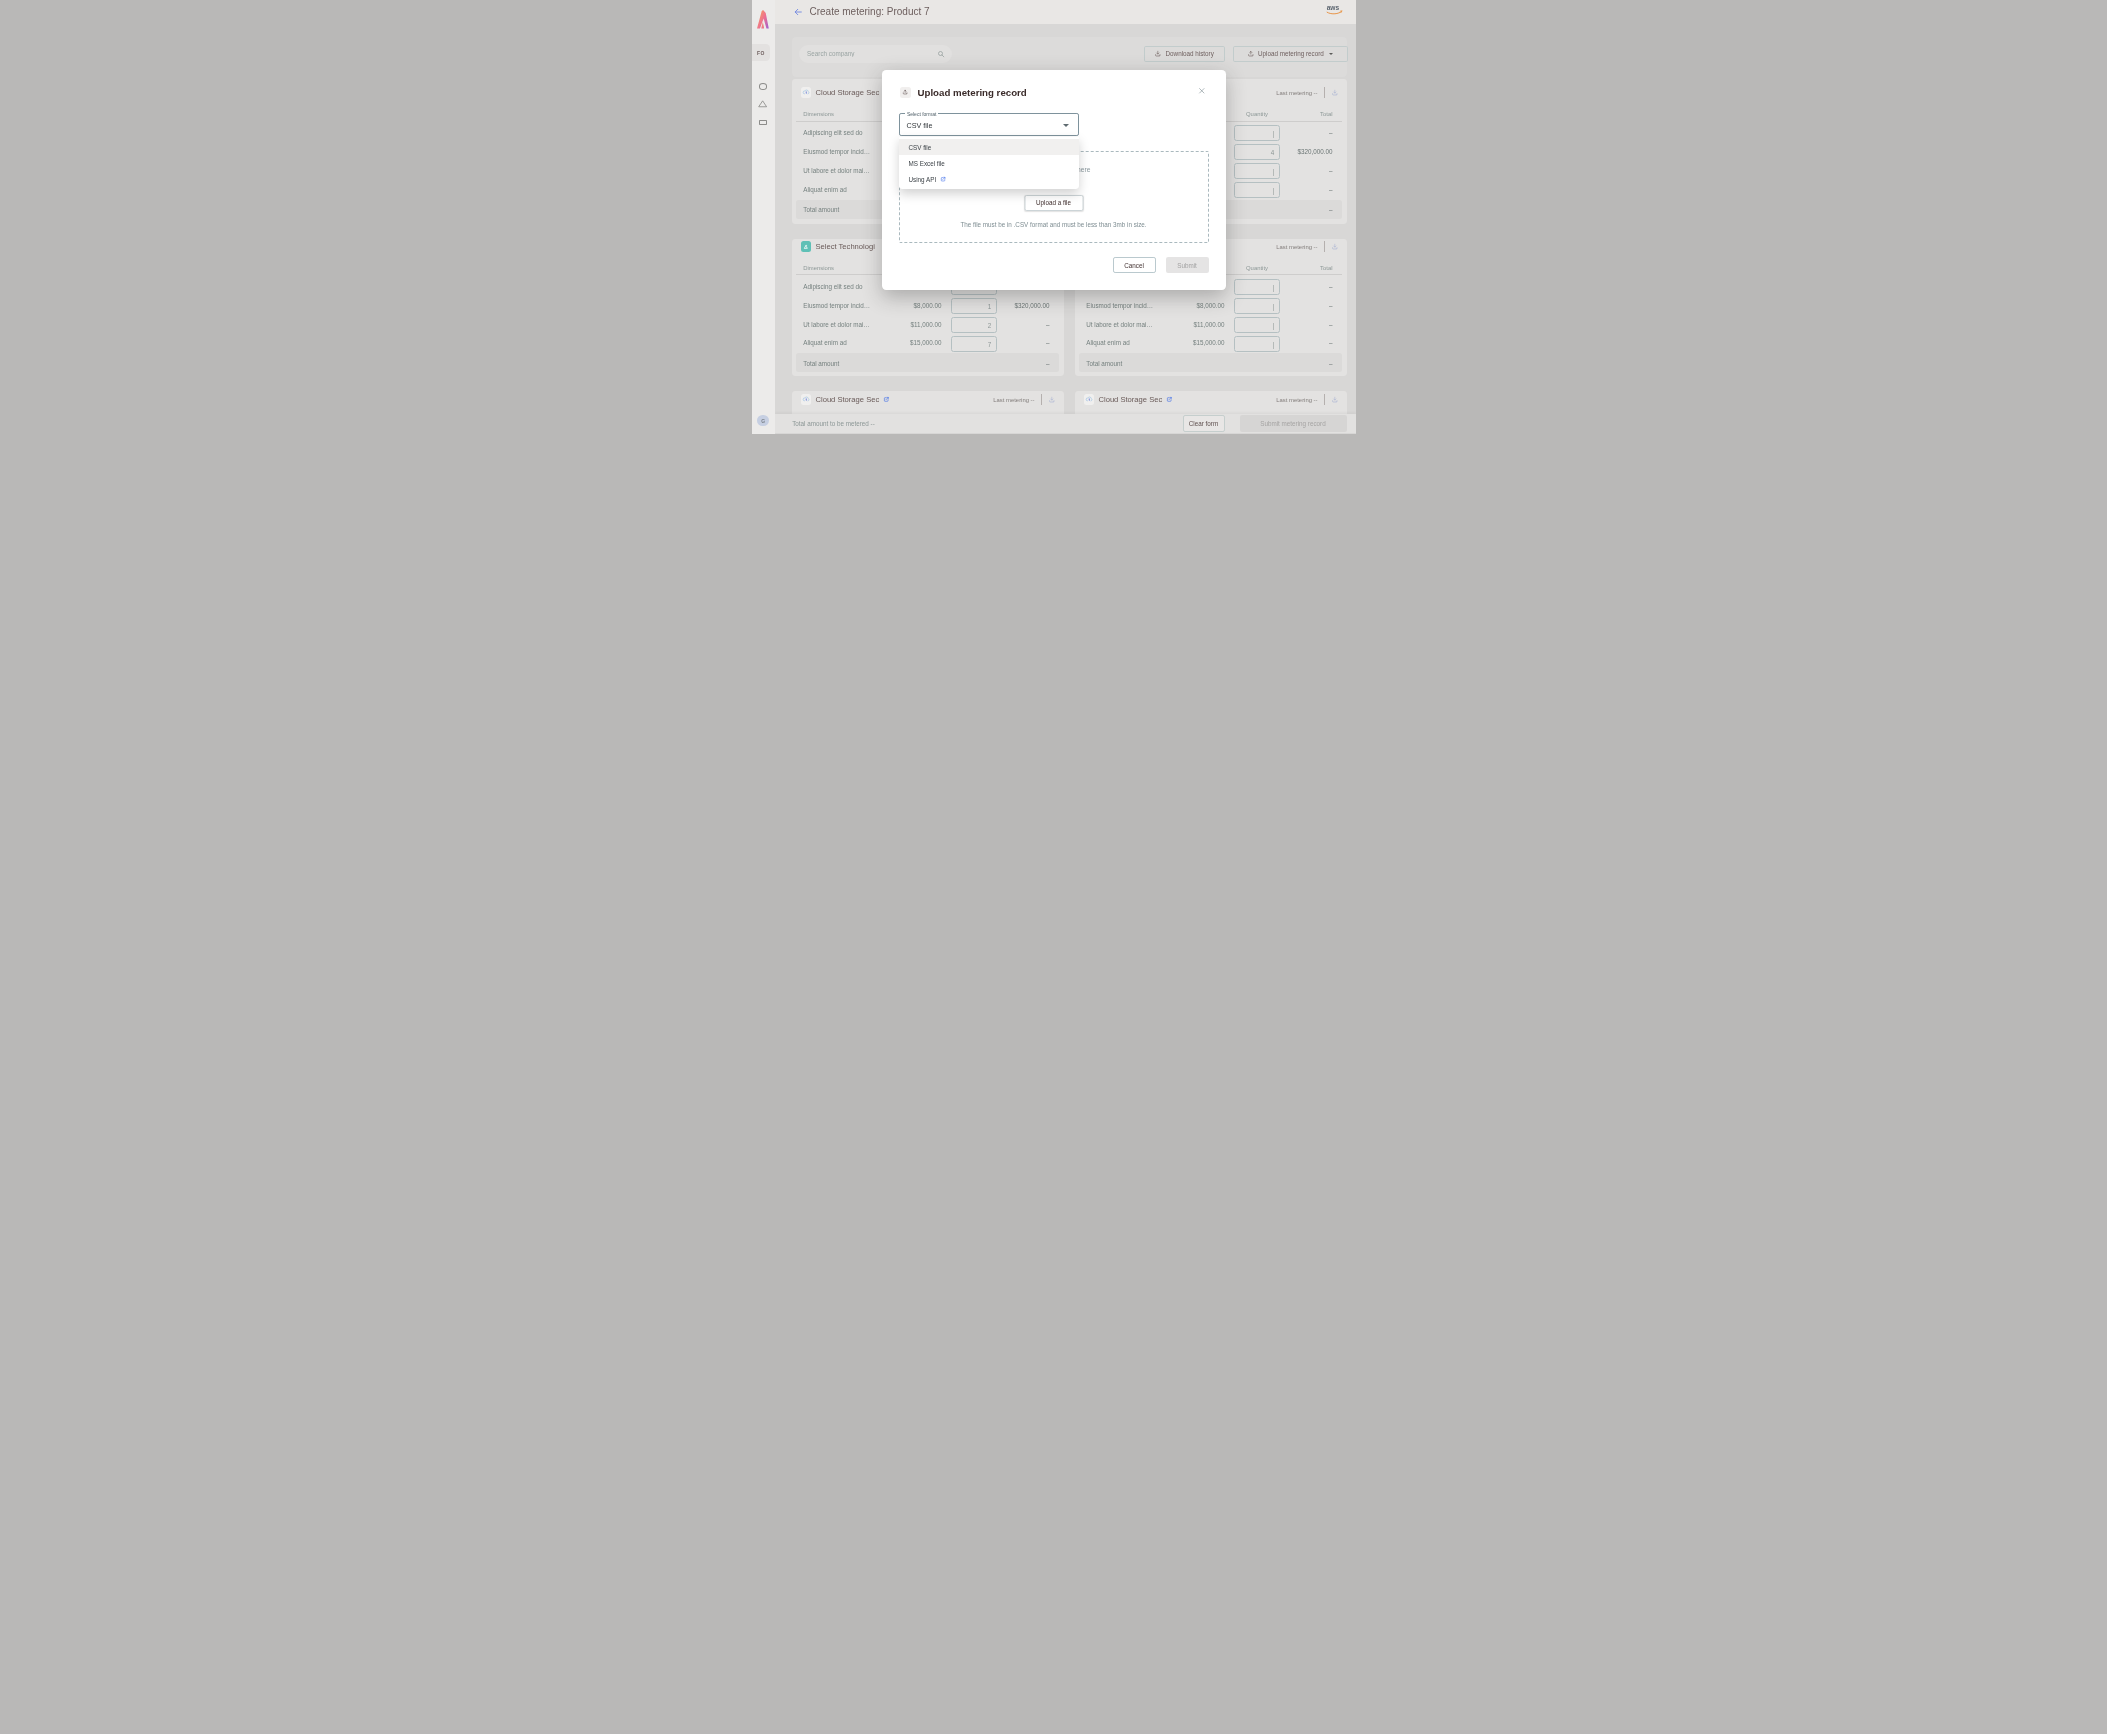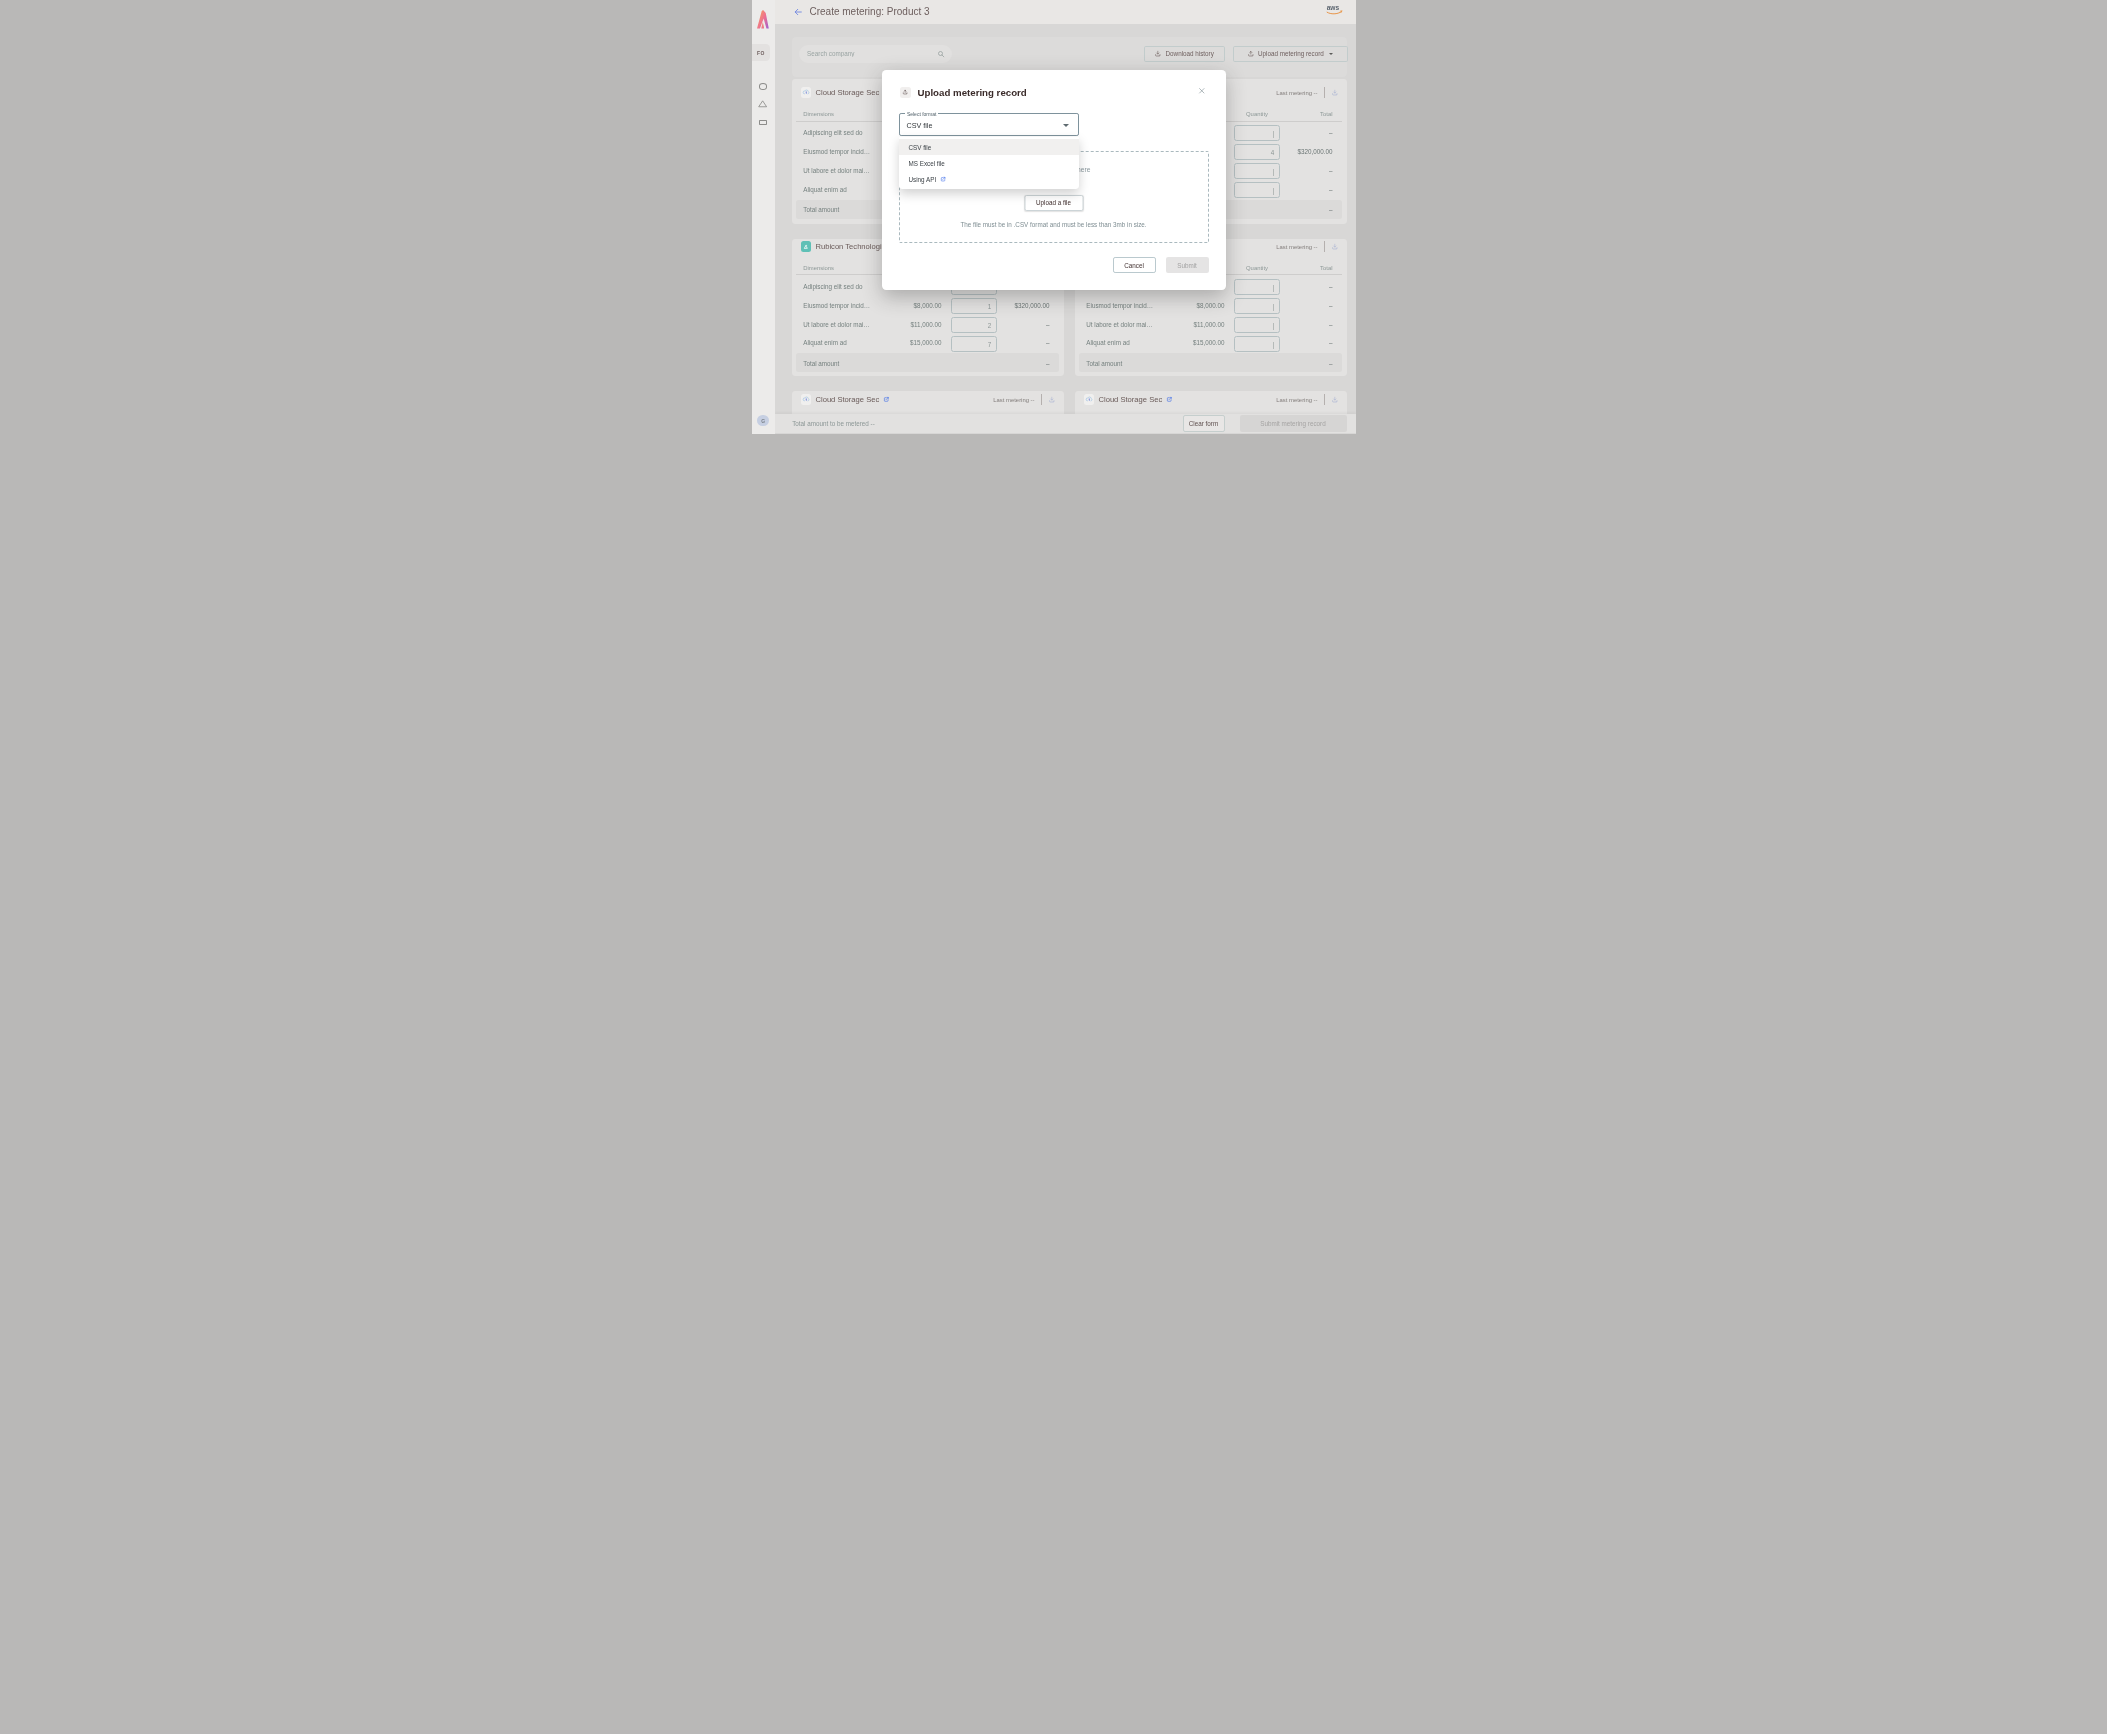--- a/index.html
+++ b/index.html
@@ -121,21 +121,21 @@
     </div>
     <div class="avatar">G</div>
   </div>
 
   <div class="header">
     <div class="back-btn">
       <svg width="10" height="10" viewBox="0 0 24 24">
         <path d="M20 12H5.5 M11.5 5.5L5 12l6.5 6.5" fill="none" stroke="#7288e0" stroke-width="2.2" stroke-linecap="round" stroke-linejoin="round"></path>
       </svg>
     </div>
-    <div class="page-title">Create metering: Product 3</div>
+    <div class="page-title">Create metering: Product 7</div>
     <div class="aws-logo">
       <svg width="20" height="14.3" viewBox="0 0 48 34">
         <text x="4" y="17" font-family="Liberation Sans,sans-serif" font-size="16" font-weight="bold" fill="#5d6670">aws</text>
         <path d="M5 22c9 5.5 24 5.5 35-1.5" fill="none" stroke="#e8964a" stroke-width="2.4" stroke-linecap="round"></path>
         <path d="M36.5 19.5l4.5-1.2-2.1 3.9" fill="none" stroke="#e8964a" stroke-width="1.8" stroke-linecap="round" stroke-linejoin="round"></path>
       </svg>
     </div>
   </div>
 
   <div class="toolbar-band">
@@ -260,21 +260,21 @@
     </div>
   <div class="card" id="card2" style="left:40px; top:239px; width:272px; height:137px;">
       <div class="card-head" style="top: 0px; height: 15px;">
         <div class="chip rubicon">
           <svg width="7.6" height="7.6" viewBox="0 0 24 24" fill="none" stroke="#ffffff" stroke-width="2.4" stroke-linecap="round" stroke-linejoin="round">
             <path d="M8 16.5L12 8l4 8.5"></path>
             <path d="M8 16.5c2.5 1.6 5.5 1.6 8 0"></path>
             <path d="M12 8c.8-1.2 2.4-1.2 3 .2"></path>
           </svg>
         </div>
-        <div class="card-title">Rubicon Technologi</div>
+        <div class="card-title">Select Technologi</div>
         <div class="head-right">
           <div class="last-met">Last metering --</div>
           <div class="vsep"></div>
           <div class="dl-card">
             <svg width="7.6" height="7.6" viewBox="0 0 24 24" fill="none" stroke="#a9b4d4" stroke-width="1.9" stroke-linecap="round" stroke-linejoin="round">
               <path d="M12 4v8.5"></path>
               <path d="M8.5 9.5L12 13l3.5-3.5"></path>
               <path d="M5 14.5v2.6c0 1 .8 1.9 1.8 1.9h10.4c1 0 1.8-.9 1.8-1.9v-2.6"></path>
               <circle cx="16.2" cy="16.9" r="1" fill="#a9b4d4" stroke="none"></circle>
             </svg>

